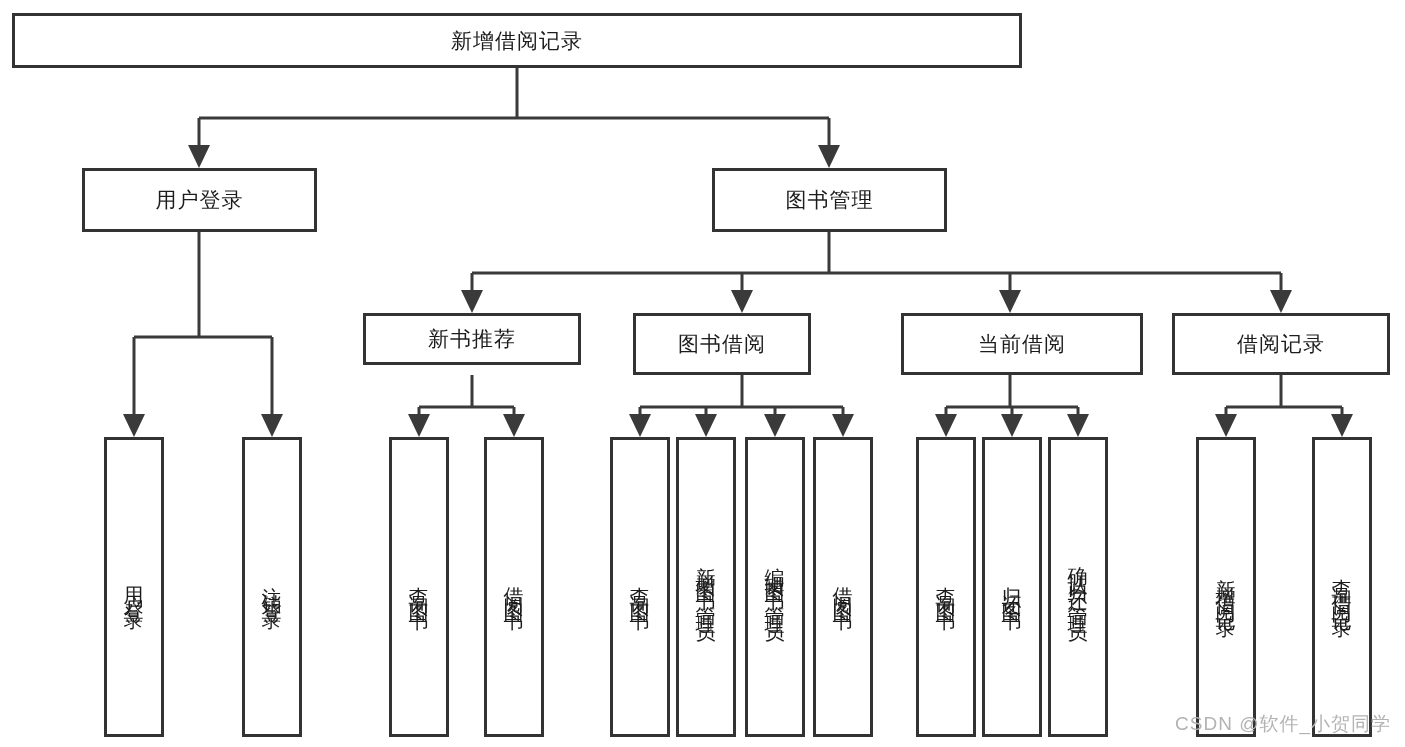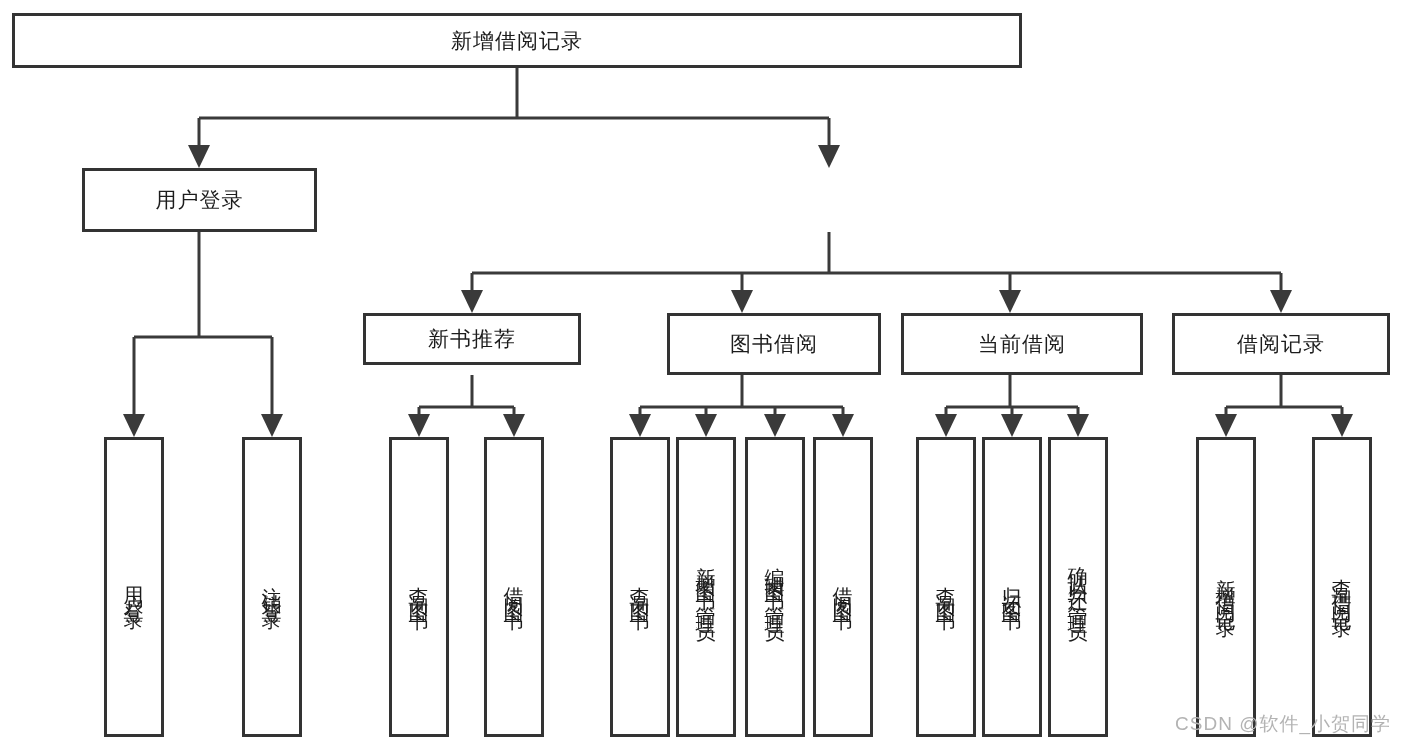--- a/index.html
+++ b/index.html
@@ -85,23 +85,24 @@
     <polygon points="935,414 957,414 946,437"></polygon>
     <polygon points="1001,414 1023,414 1012,437"></polygon>
     <polygon points="1067,414 1089,414 1078,437"></polygon>
     <polygon points="1215,414 1237,414 1226,437"></polygon>
     <polygon points="1331,414 1353,414 1342,437"></polygon>
   </svg>
 
   <div class="node" style="left:12px;top:13px;width:1010px;height:55px">新增借阅记录</div>
 
   <div class="node" style="left:82px;top:168px;width:235px;height:64px">用户登录</div>
+  <div class="node" style="left:712px;top:168px;width:235px;height:64px">图书管理</div>
 
   <div class="node" style="left:363px;top:313px;width:218px;height:52px">新书推荐</div>
-  <div class="node" style="left:667px;top:313px;width:214px;height:62px">图书借阅</div>
+  <div class="node" style="left:633px;top:313px;width:178px;height:62px">图书借阅</div>
   <div class="node" style="left:901px;top:313px;width:242px;height:62px">当前借阅</div>
   <div class="node" style="left:1172px;top:313px;width:218px;height:62px">借阅记录</div>
 
   <div class="node leaf" style="left:104px;top:437px;width:60px;height:300px">用户登录</div>
   <div class="node leaf" style="left:242px;top:437px;width:60px;height:300px">注销登录</div>
 
   <div class="node leaf" style="left:389px;top:437px;width:60px;height:300px">查询图书</div>
   <div class="node leaf" style="left:484px;top:437px;width:60px;height:300px">借阅图书</div>
 
   <div class="node leaf" style="left:610px;top:437px;width:60px;height:300px">查询图书</div>

